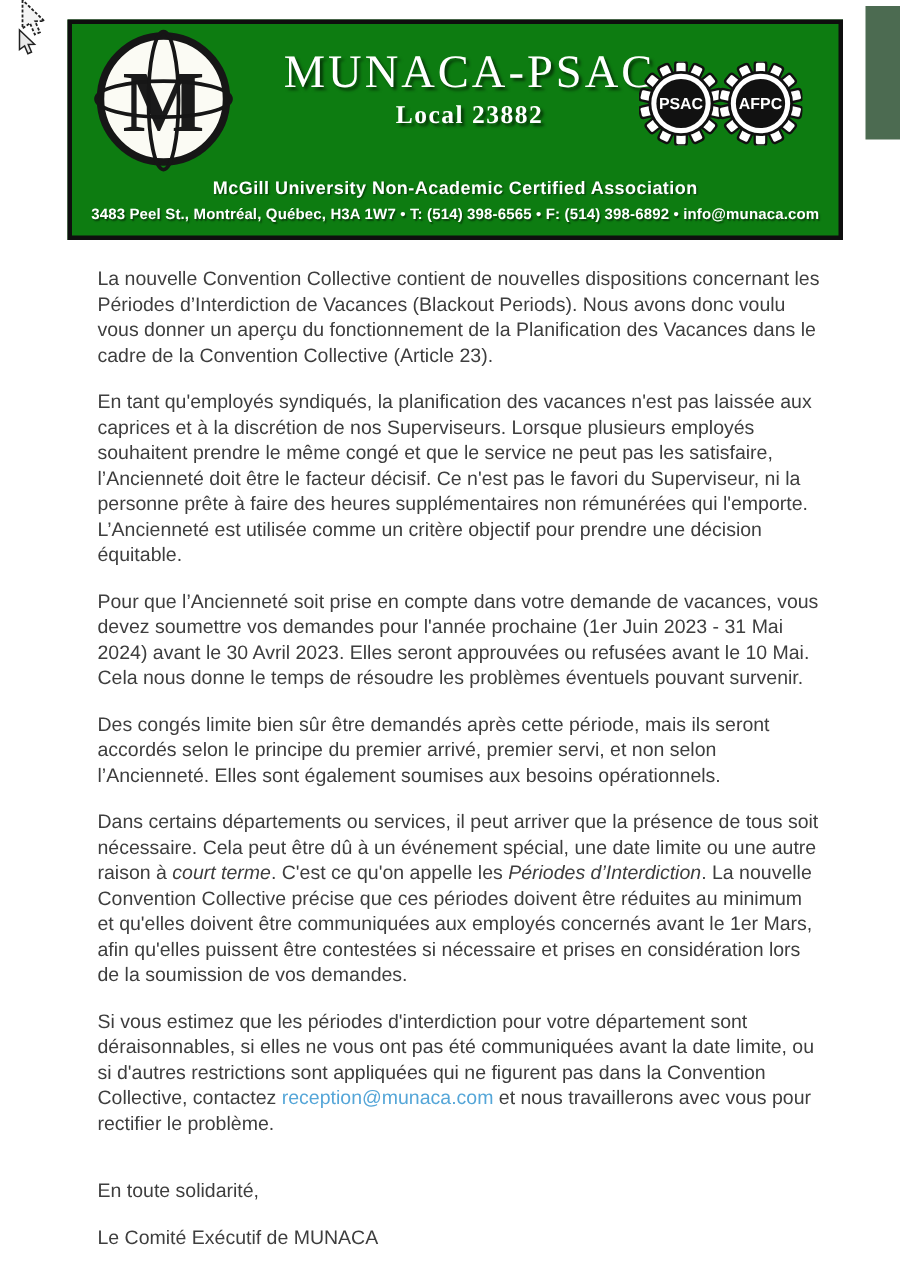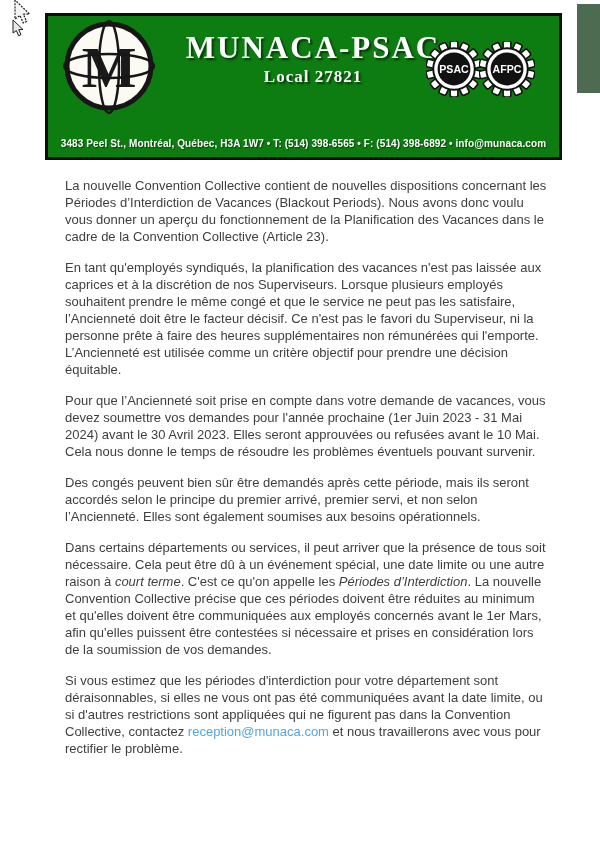--- a/index.html
+++ b/index.html
@@ -19,21 +19,21 @@
   .banner {
     position:absolute; left:45px; top:13px; width:517px; height:147px;
     box-sizing:border-box; background:#0d7c11; border:3px solid #0e0e0e;
   }
   .logo { position:absolute; left:14px; top:3px; }
   .title-block {
     position:absolute; left:116px; top:16px; width:298px; text-align:center;
     color:#ffffff; font-family:"Liberation Serif", serif;
     text-shadow:2px 2px 2px rgba(0,0,0,0.55);
   }
-  .banner-title { font-size:31px; font-weight:bold; letter-spacing:2px; line-height:1.02; white-space:nowrap;text-align:center; }
+  .banner-title { font-size:31px; font-weight:normal; letter-spacing:2px; line-height:1.02; white-space:nowrap;text-align:center; }
   .banner-subtitle { font-size:17px; font-weight:bold; letter-spacing:1px; margin-top:3px; }
   .gears { position:absolute; right:24px; top:25px; display:flex; }
   .gear + .gear { margin-left:-3px; }
   .org-name {
     position:absolute; left:0; right:0; bottom:25px; text-align:center;
     color:#ffffff; font-weight:bold; font-size:12px; letter-spacing:0.3px;
     text-shadow:1px 1px 1px rgba(0,0,0,0.45); white-space:nowrap;
   }
   .address {
     position:absolute; left:0; right:0; bottom:8px; text-align:center;
@@ -71,21 +71,21 @@
       <svg width="94" height="96" viewBox="0 0 94 96">
         <circle cx="47" cy="47" r="42" fill="#fbfbf4" stroke="#161616" stroke-width="5"></circle>
         <text x="47" y="68" text-anchor="middle" font-family="Liberation Serif, serif" font-size="58" font-weight="bold" fill="#1a1a1a">M</text>
         <ellipse cx="47" cy="47" rx="45" ry="12" fill="none" stroke="#161616" stroke-width="2.5"></ellipse>
         <ellipse cx="47" cy="48" rx="10" ry="46" fill="none" stroke="#161616" stroke-width="2.5"></ellipse>
       </svg>
     </div>
 
     <div class="title-block">
       <div class="banner-title">MUNACA-PSAC</div>
-      <div class="banner-subtitle">Local 27821</div>
+      <div class="banner-subtitle">Local 23882</div>
     </div>
 
     <div class="gears">
       <svg class="gear" width="56" height="56" viewBox="0 0 58 58">
         <g fill="#ffffff" stroke="#111111" stroke-width="1.6">
           <rect x="25" y="0" width="8" height="12" rx="2"></rect>
           <rect x="25" y="0" width="8" height="12" rx="2" transform="rotate(25.7 29 29)"></rect>
           <rect x="25" y="0" width="8" height="12" rx="2" transform="rotate(51.4 29 29)"></rect>
           <rect x="25" y="0" width="8" height="12" rx="2" transform="rotate(77.1 29 29)"></rect>
           <rect x="25" y="0" width="8" height="12" rx="2" transform="rotate(102.9 29 29)"></rect>
@@ -119,25 +119,28 @@
           <rect x="25" y="0" width="8" height="12" rx="2" transform="rotate(282.9 29 29)"></rect>
           <rect x="25" y="0" width="8" height="12" rx="2" transform="rotate(308.6 29 29)"></rect>
           <rect x="25" y="0" width="8" height="12" rx="2" transform="rotate(334.3 29 29)"></rect>
         </g>
         <circle cx="29" cy="29" r="21.5" fill="#ffffff" stroke="#111111" stroke-width="2"></circle>
         <circle cx="29" cy="29" r="17" fill="#111111"></circle>
         <text x="29" y="33" text-anchor="middle" font-size="11" font-weight="bold" fill="#ffffff" font-family="Liberation Sans, sans-serif">AFPC</text>
       </svg>
     </div>
 
+    <div class="org-name">McGill University Non-Academic Certified Association</div>
     <div class="address">3483 Peel St., Montréal, Québec, H3A 1W7 • T: (514) 398-6565 • F: (514) 398-6892 • info@munaca.com</div>
   </div>
 
   <div class="article">
     <p>La nouvelle Convention Collective contient de nouvelles dispositions concernant les Périodes d’Interdiction de Vacances (Blackout Periods). Nous avons donc voulu vous donner un aperçu du fonctionnement de la Planification des Vacances dans le cadre de la Convention Collective (Article 23).</p>
     <p>En tant qu'employés syndiqués, la planification des vacances n'est pas laissée aux caprices et à la discrétion de nos Superviseurs. Lorsque plusieurs employés souhaitent prendre le même congé et que le service ne peut pas les satisfaire, l’Ancienneté doit être le facteur décisif. Ce n'est pas le favori du Superviseur, ni la personne prête à faire des heures supplémentaires non rémunérées qui l'emporte. L’Ancienneté est utilisée comme un critère objectif pour prendre une décision équitable.</p>
     <p>Pour que l’Ancienneté soit prise en compte dans votre demande de vacances, vous devez soumettre vos demandes pour l'année prochaine (1er Juin 2023 - 31 Mai 2024) avant le 30 Avril 2023. Elles seront approuvées ou refusées avant le 10 Mai. Cela nous donne le temps de résoudre les problèmes éventuels pouvant survenir.</p>
-    <p>Des congés peuvent bien sûr être demandés après cette période, mais ils seront accordés selon le principe du premier arrivé, premier servi, et non selon l’Ancienneté. Elles sont également soumises aux besoins opérationnels.</p>
+    <p>Des congés limite bien sûr être demandés après cette période, mais ils seront accordés selon le principe du premier arrivé, premier servi, et non selon l’Ancienneté. Elles sont également soumises aux besoins opérationnels.</p>
     <p><span>Dans certains départements ou services, il peut arriver que la présence de tous soit nécessaire. Cela peut être dû à un événement spécial, une date limite ou une autre raison à </span><i>court terme</i><span>. C'est ce qu'on appelle les </span><i>Périodes d’Interdiction</i><span>. La nouvelle Convention Collective précise que ces périodes doivent être réduites au minimum et qu'elles doivent être communiquées aux employés concernés avant le 1er Mars, afin qu'elles puissent être contestées si nécessaire et prises en considération lors de la soumission de vos demandes.</span></p>
     <p><span>Si vous estimez que les périodes d'interdiction pour votre département sont déraisonnables, si elles ne vous ont pas été communiquées avant la date limite, ou si d'autres restrictions sont appliquées qui ne figurent pas dans la Convention Collective, contactez </span><a class="email-link" href="#">reception@munaca.com</a><span> et nous travaillerons avec vous pour rectifier le problème.</span></p>
+    <p class="closing">En toute solidarité,</p>
+    <p>Le Comité Exécutif de MUNACA</p>
   </div>
 
 </div>
 
 </body></html>

